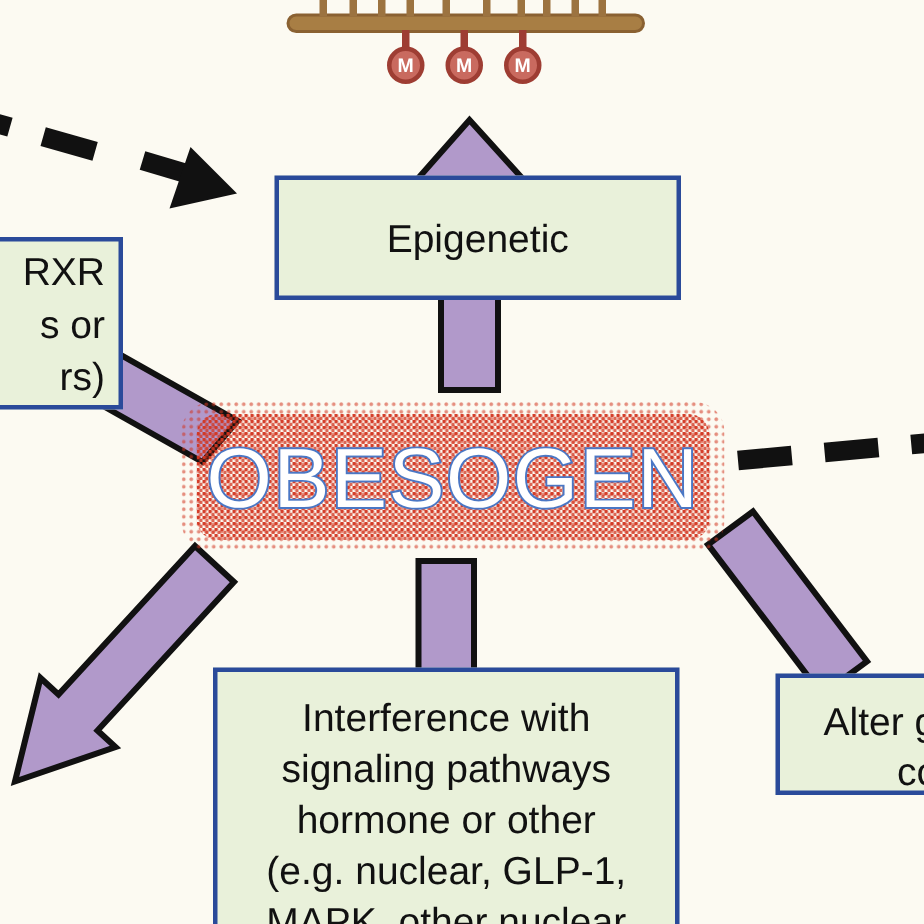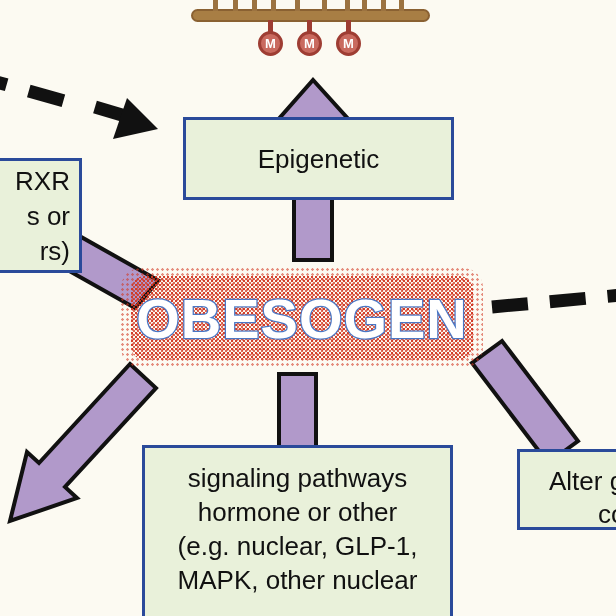--- a/index.html
+++ b/index.html
@@ -33,21 +33,21 @@
       radial-gradient(circle at 3px 3px, rgba(210,53,32,.75) 1.0px, rgba(210,53,32,0) 1.55px);
     background-size:4px 4px;
   }
   .stipple::before{
     content:"";position:absolute;inset:-8px -10px;border-radius:20px;z-index:-1;
     background-image:radial-gradient(circle at 1.5px 1.5px, rgba(210,53,32,.55) 1px, rgba(210,53,32,0) 1.5px);
     background-size:5px 5px;
   }
   .word{
     position:absolute;inset:0;display:flex;align-items:center;justify-content:center;
-    font-size:56px;font-weight:bold;letter-spacing:1px;color:#fff;
+    font-size:56px;font-weight:normal;letter-spacing:1px;color:#fff;
     -webkit-text-stroke:2.6px #4a77c5;paint-order:stroke fill;
   }
 
   
   .dna{position:absolute;left:0;top:0;z-index:2;}
   .dna-bar{
     position:absolute;left:191px;top:9px;width:239px;height:13px;box-sizing:border-box;
     background:#a87e44;border:2px solid #8a6132;border-radius:7px;
   }
   .tick{position:absolute;top:0;width:5px;height:11px;background:#9c7340;}
@@ -108,20 +108,21 @@
     <div>Epigenetic</div>
   </div>
 
   <div class="gbox box-receptor">
     <div>RXR</div>
     <div>s or</div>
     <div>rs)</div>
   </div>
 
   <div class="gbox box-signaling">
+    <div>Interference with</div>
     <div>signaling pathways</div>
     <div>hormone or other</div>
     <div>(e.g. nuclear, GLP-1,</div>
     <div>MAPK, other nuclear</div>
   </div>
 
   <div class="gbox box-alter">
     <div class="l1">Alter g</div>
     <div class="l2">co</div>
   </div>

